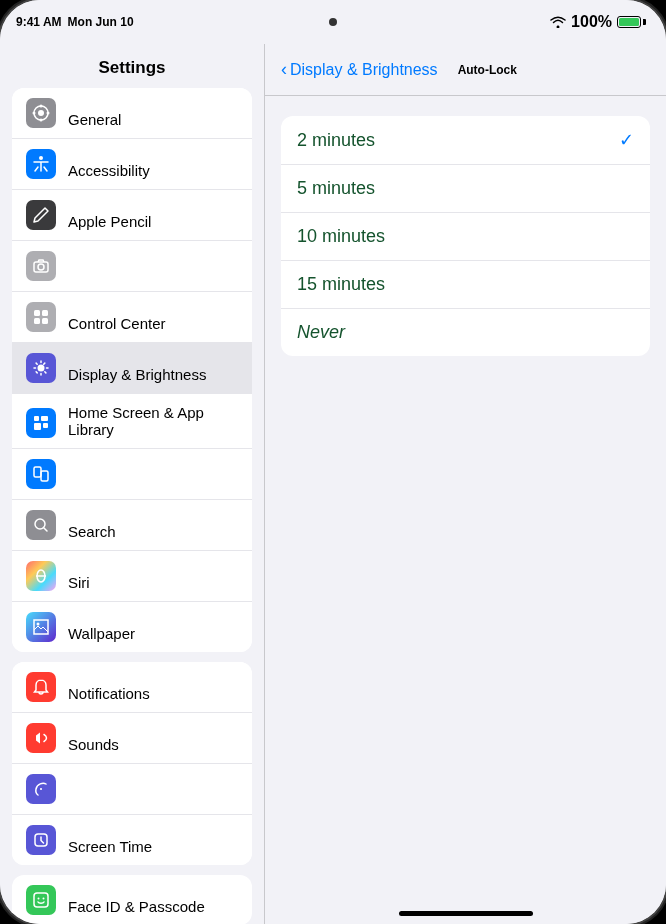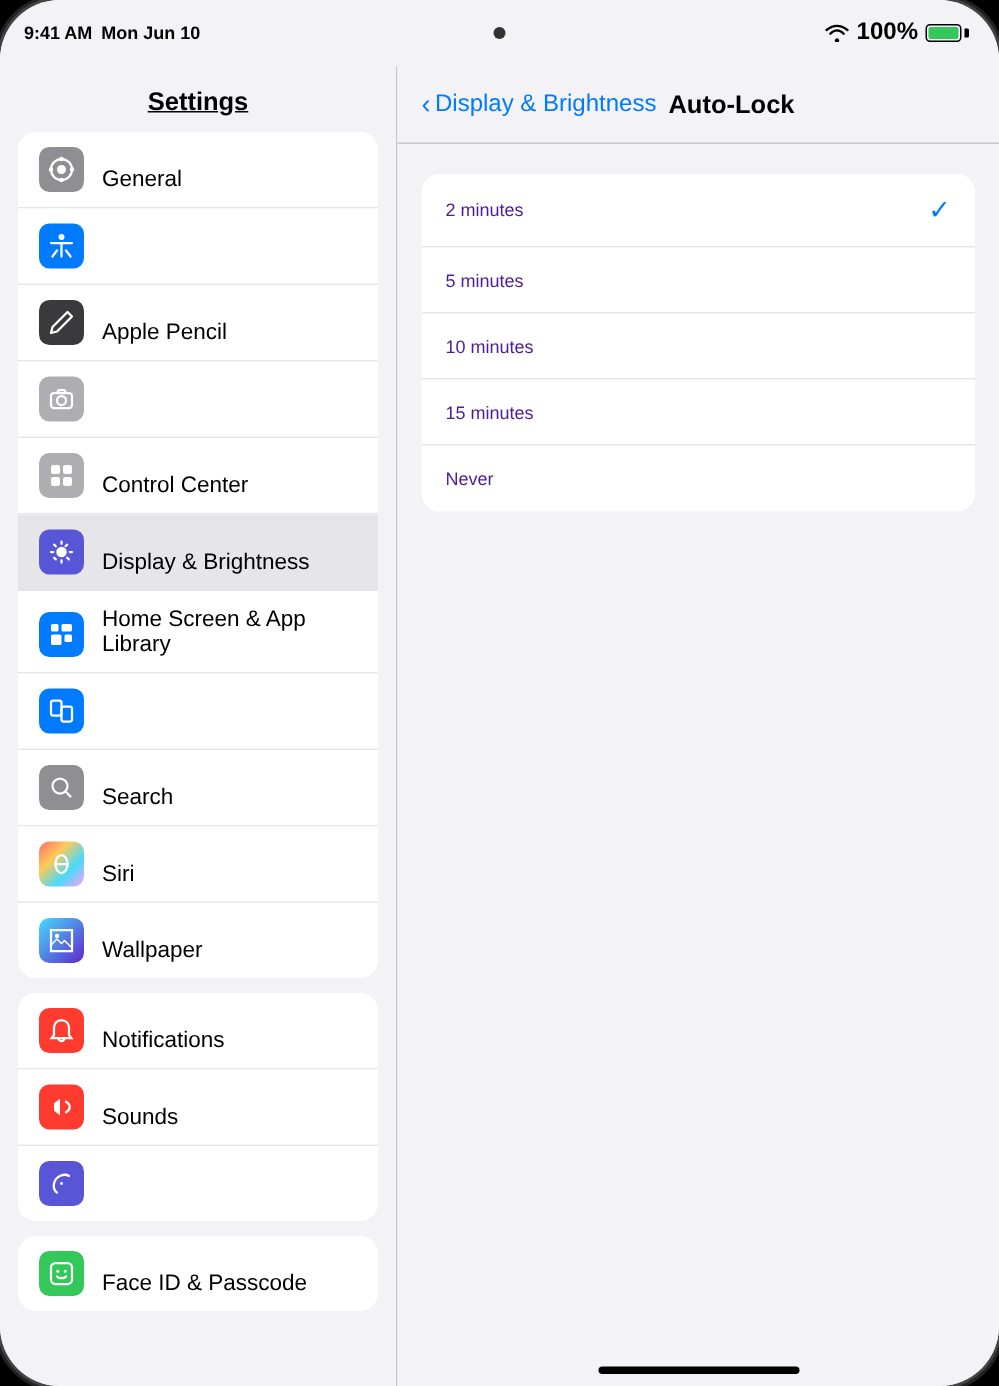--- a/index.html
+++ b/index.html
@@ -106,21 +106,20 @@
       flex-shrink: 0;
     }
     .sidebar::-webkit-scrollbar { display: none; }
 
     .sidebar-title {
       font-size: 17px;
       font-weight: 700;
       text-align: center;
       padding: 14px 16px 10px;
       color: #000;
-      text-decoration: underline;
     }
 
     .settings-group {
       background: #fff;
       border-radius: 12px;
       margin: 0 12px 10px;
       overflow: hidden;
     }
 
     .settings-item {
@@ -194,24 +193,24 @@
     .back-chevron {
       font-size: 18px;
       color: #007aff;
     }
     .back-label {
       font-size: 16px;
       color: #007aff;
     }
 
     .content-title {
-      font-size: 17px;
+      font-size: 12px;
       font-weight: 600;
       color: #000;
-      margin-left: 0;
+      margin-left: 12px;
     }
 
     .content-body {
       flex: 1;
       padding: 20px 16px;
       overflow-y: auto;
     }
 
     .option-group {
       background: #fff;
@@ -224,25 +223,26 @@
       display: flex;
       align-items: center;
       justify-content: space-between;
       padding: 13px 16px;
       border-bottom: 0.5px solid #e5e5ea;
       min-height: 44px;
       cursor: pointer;
     }
     .option-item:last-child {
       border-bottom: none;
+      font-style: italic;
     }
 
     .option-label {
-      font-size: 12px;
-      color: #4c1d95;
+      font-size: 18px;
+      color: #14532d;
     }
 
     .option-check {
       color: #007aff;
       font-size: 18px;
       font-weight: 400;
     }
 
     
     .home-indicator {
@@ -303,20 +303,21 @@
           <span class="item-label">General</span>
         </div>
 
         <div class="settings-item">
           <div class="item-icon icon-blue">
             <svg width="18" height="18" viewBox="0 0 18 18" fill="none">
                 <circle cx="9" cy="3" r="2" fill="white"></circle>
                 <path d="M2 7h14M9 7v9M6 12l-3 4M12 12l3 4" stroke="white" stroke-width="1.5" stroke-linecap="round"></path>
               </svg>
           </div>
+          <span class="item-label">Accessibility</span>
         </div>
 
         <div class="settings-item">
           <div class="item-icon icon-dark">
             <svg width="18" height="18" viewBox="0 0 18 18" fill="none">
                 <path d="M13 2L16 5L6 15L2 16L3 12L13 2Z" stroke="white" stroke-width="1.5" fill="none" stroke-linejoin="round"></path>
               </svg>
           </div>
           <span class="item-label">Apple Pencil</span>
         </div>
@@ -431,20 +432,29 @@
 
         <div class="settings-item">
           <div class="item-icon" style="background:#5856d6;">
             <svg width="18" height="18" viewBox="0 0 18 18" fill="none">
                 <path d="M14 4C11 2 5 4 4 9c-.5 2.5.5 5 2 6" stroke="white" stroke-width="1.5" stroke-linecap="round"></path>
                 <path d="M9 8c-.5 0-1 .5-1 1s.5 1 1 1 1-.5 1-1-.5-1-1-1z" fill="white"></path>
               </svg>
           </div>
         </div>
 
+        <div class="settings-item">
+          <div class="item-icon" style="background:#5856d6;">
+            <svg width="18" height="18" viewBox="0 0 18 18" fill="none">
+                <rect x="3" y="3" width="12" height="12" rx="3" stroke="white" stroke-width="1.5"></rect>
+                <path d="M9 6v3.5l2.5 2.5" stroke="white" stroke-width="1.5" stroke-linecap="round" stroke-linejoin="round"></path>
+              </svg>
+          </div>
+          <span class="item-label">Screen Time</span>
+        </div>
 
       </div>
 
       <div class="settings-group">
 
         <div class="settings-item">
           <div class="item-icon icon-green">
             <svg width="18" height="18" viewBox="0 0 18 18" fill="none">
                 <rect x="2" y="2" width="14" height="14" rx="3" stroke="white" stroke-width="1.5"></rect>
                 <circle cx="6.5" cy="7.5" r="1" fill="white"></circle>

